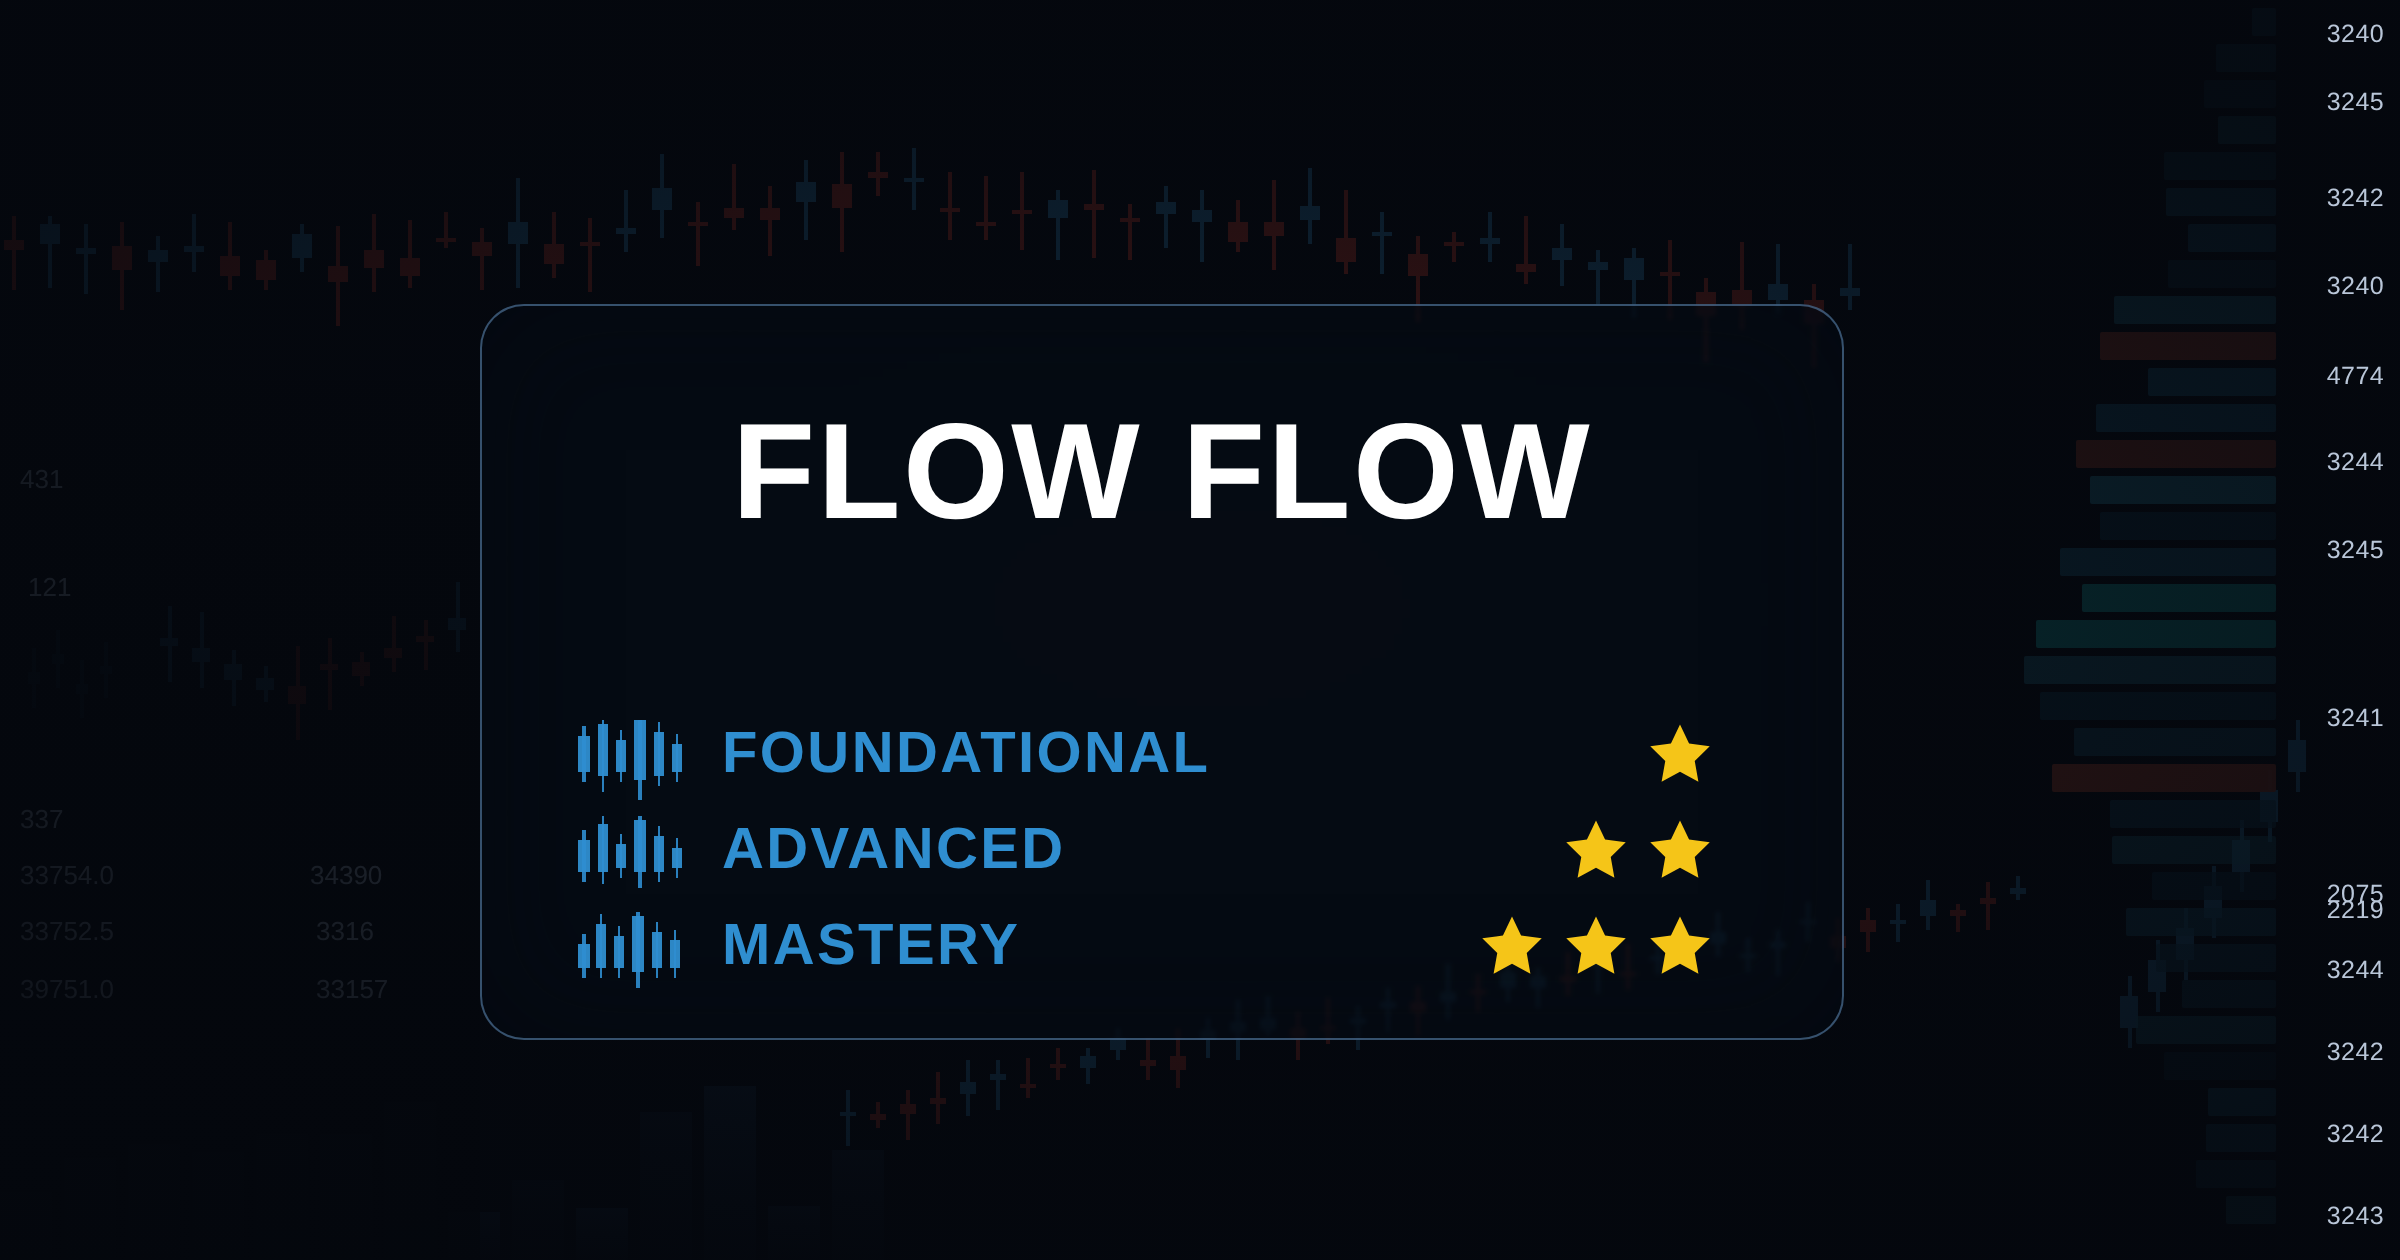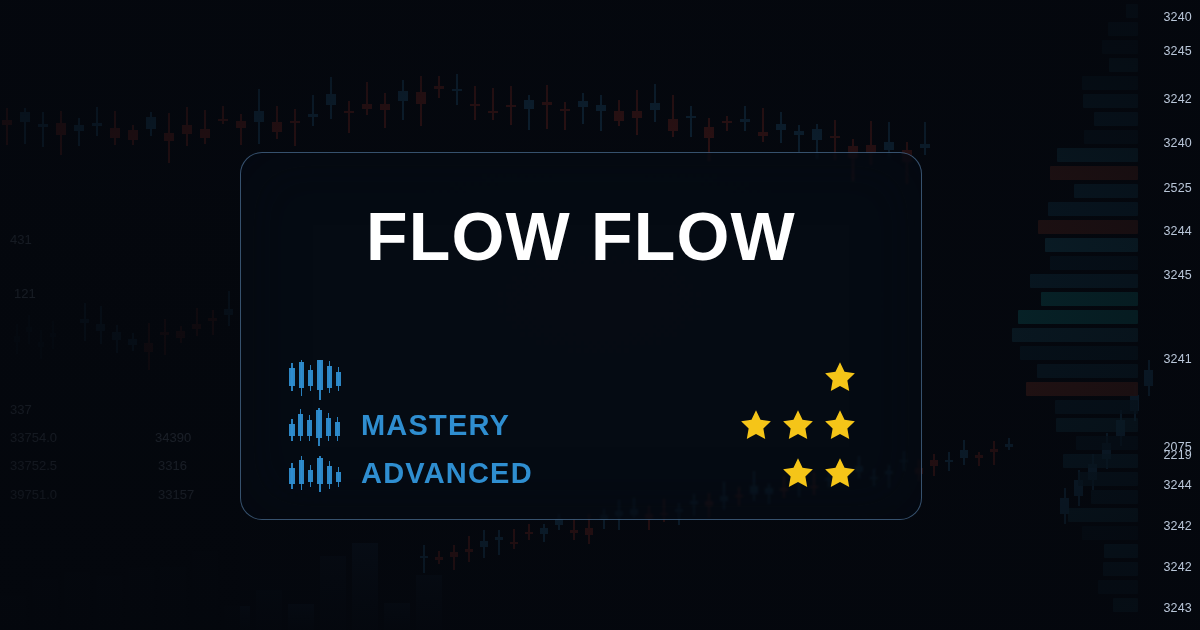--- a/index.html
+++ b/index.html
@@ -708,21 +708,21 @@
       <div class="book-num" style="left: 158px; top: 458px;">3316</div>
       <div class="book-num" style="left: 10px; top: 487px;">39751.0</div>
       <div class="book-num" style="left: 158px; top: 487px;">33157</div>
     </div>
 
   <div class="ladder" id="ladder">
       <div class="ladder-row" style="top: 10px;"><span>3240</span></div>
       <div class="ladder-row" style="top: 44px;"><span>3245</span></div>
       <div class="ladder-row" style="top: 92px;"><span>3242</span></div>
       <div class="ladder-row" style="top: 136px;"><span>3240</span></div>
-      <div class="ladder-row" style="top: 181px;"><span>2525</span></div>
+      <div class="ladder-row" style="top: 181px;"><span>4774</span></div>
       <div class="ladder-row" style="top: 224px;"><span>3244</span></div>
       <div class="ladder-row" style="top: 268px;"><span>3245</span></div>
       <div class="ladder-row" style="top: 352px;"><span>3241</span></div>
       <div class="ladder-row" style="top: 448px;"><span>2219</span></div>
       <div class="ladder-row" style="top: 440px;"><span>2075</span></div>
       <div class="ladder-row" style="top: 478px;"><span>3244</span></div>
       <div class="ladder-row" style="top: 519px;"><span>3242</span></div>
       <div class="ladder-row" style="top: 560px;"><span>3242</span></div>
       <div class="ladder-row" style="top: 601px;"><span>3243</span></div>
     </div>
@@ -742,21 +742,47 @@
             <i class="mini-c" style="left: 13.75px; top: 0px; width: 1.5px; height: 36px; opacity: 0.9;"></i>
             <i class="mini-c" style="left: 21px; top: 10px; width: 5px; height: 16px; opacity: 0.95;"></i>
             <i class="mini-c" style="left: 22.75px; top: 5px; width: 1.5px; height: 26px; opacity: 0.9;"></i>
             <i class="mini-c" style="left: 30px; top: 0px; width: 6px; height: 30px; opacity: 0.95;"></i>
             <i class="mini-c" style="left: 32.25px; top: 0px; width: 1.5px; height: 40px; opacity: 0.9;"></i>
             <i class="mini-c" style="left: 40px; top: 6px; width: 5px; height: 22px; opacity: 0.95;"></i>
             <i class="mini-c" style="left: 41.75px; top: 1px; width: 1.5px; height: 32px; opacity: 0.9;"></i>
             <i class="mini-c" style="left: 49px; top: 12px; width: 5px; height: 14px; opacity: 0.95;"></i>
             <i class="mini-c" style="left: 50.75px; top: 7px; width: 1.5px; height: 24px; opacity: 0.9;"></i>
           </span>
+          <span class="level-label">FOUNDATIONAL</span>
           <span class="stars">
+            <svg class="star" viewBox="0 0 24 24">
+              <path d="M12 1.6l3.2 6.7 7.3 1-5.3 5.2 1.3 7.3L12 18.3l-6.5 3.5 1.3-7.3L1.5 9.3l7.3-1z" fill="#f5c518"></path>
+            </svg>
+          </span>
+        </div>
+        <div class="level-row">
+          <span class="level-icon">
+            <i class="mini-c" style="left: 2px; top: 12px; width: 6px; height: 16px; opacity: 0.95;"></i>
+            <i class="mini-c" style="left: 4.25px; top: 7px; width: 1.5px; height: 26px; opacity: 0.9;"></i>
+            <i class="mini-c" style="left: 12px; top: 4px; width: 5px; height: 24px; opacity: 0.95;"></i>
+            <i class="mini-c" style="left: 13.75px; top: 0px; width: 1.5px; height: 34px; opacity: 0.9;"></i>
+            <i class="mini-c" style="left: 21px; top: 14px; width: 5px; height: 12px; opacity: 0.95;"></i>
+            <i class="mini-c" style="left: 22.75px; top: 9px; width: 1.5px; height: 22px; opacity: 0.9;"></i>
+            <i class="mini-c" style="left: 30px; top: 2px; width: 6px; height: 26px; opacity: 0.95;"></i>
+            <i class="mini-c" style="left: 32.25px; top: 0px; width: 1.5px; height: 36px; opacity: 0.9;"></i>
+            <i class="mini-c" style="left: 40px; top: 10px; width: 5px; height: 18px; opacity: 0.95;"></i>
+            <i class="mini-c" style="left: 41.75px; top: 5px; width: 1.5px; height: 28px; opacity: 0.9;"></i>
+            <i class="mini-c" style="left: 49px; top: 16px; width: 5px; height: 10px; opacity: 0.95;"></i>
+            <i class="mini-c" style="left: 50.75px; top: 11px; width: 1.5px; height: 20px; opacity: 0.9;"></i>
+          </span>
+          <span class="level-label">ADVANCED</span>
+          <span class="stars">
+            <svg class="star" viewBox="0 0 24 24">
+              <path d="M12 1.6l3.2 6.7 7.3 1-5.3 5.2 1.3 7.3L12 18.3l-6.5 3.5 1.3-7.3L1.5 9.3l7.3-1z" fill="#f5c518"></path>
+            </svg>
             <svg class="star" viewBox="0 0 24 24">
               <path d="M12 1.6l3.2 6.7 7.3 1-5.3 5.2 1.3 7.3L12 18.3l-6.5 3.5 1.3-7.3L1.5 9.3l7.3-1z" fill="#f5c518"></path>
             </svg>
           </span>
         </div>
         <div class="level-row">
           <span class="level-icon">
             <i class="mini-c" style="left: 2px; top: 16px; width: 6px; height: 12px; opacity: 0.95;"></i>
             <i class="mini-c" style="left: 4.25px; top: 11px; width: 1.5px; height: 22px; opacity: 0.9;"></i>
             <i class="mini-c" style="left: 11px; top: 6px; width: 5px; height: 22px; opacity: 0.95;"></i>
@@ -776,41 +802,16 @@
               <path d="M12 1.6l3.2 6.7 7.3 1-5.3 5.2 1.3 7.3L12 18.3l-6.5 3.5 1.3-7.3L1.5 9.3l7.3-1z" fill="#f5c518"></path>
             </svg>
             <svg class="star" viewBox="0 0 24 24">
               <path d="M12 1.6l3.2 6.7 7.3 1-5.3 5.2 1.3 7.3L12 18.3l-6.5 3.5 1.3-7.3L1.5 9.3l7.3-1z" fill="#f5c518"></path>
             </svg>
             <svg class="star" viewBox="0 0 24 24">
               <path d="M12 1.6l3.2 6.7 7.3 1-5.3 5.2 1.3 7.3L12 18.3l-6.5 3.5 1.3-7.3L1.5 9.3l7.3-1z" fill="#f5c518"></path>
             </svg>
           </span>
         </div>
-        <div class="level-row">
-          <span class="level-icon">
-            <i class="mini-c" style="left: 2px; top: 12px; width: 6px; height: 16px; opacity: 0.95;"></i>
-            <i class="mini-c" style="left: 4.25px; top: 7px; width: 1.5px; height: 26px; opacity: 0.9;"></i>
-            <i class="mini-c" style="left: 12px; top: 4px; width: 5px; height: 24px; opacity: 0.95;"></i>
-            <i class="mini-c" style="left: 13.75px; top: 0px; width: 1.5px; height: 34px; opacity: 0.9;"></i>
-            <i class="mini-c" style="left: 21px; top: 14px; width: 5px; height: 12px; opacity: 0.95;"></i>
-            <i class="mini-c" style="left: 22.75px; top: 9px; width: 1.5px; height: 22px; opacity: 0.9;"></i>
-            <i class="mini-c" style="left: 30px; top: 2px; width: 6px; height: 26px; opacity: 0.95;"></i>
-            <i class="mini-c" style="left: 32.25px; top: 0px; width: 1.5px; height: 36px; opacity: 0.9;"></i>
-            <i class="mini-c" style="left: 40px; top: 10px; width: 5px; height: 18px; opacity: 0.95;"></i>
-            <i class="mini-c" style="left: 41.75px; top: 5px; width: 1.5px; height: 28px; opacity: 0.9;"></i>
-            <i class="mini-c" style="left: 49px; top: 16px; width: 5px; height: 10px; opacity: 0.95;"></i>
-            <i class="mini-c" style="left: 50.75px; top: 11px; width: 1.5px; height: 20px; opacity: 0.9;"></i>
-          </span>
-          <span class="level-label">ADVANCED</span>
-          <span class="stars">
-            <svg class="star" viewBox="0 0 24 24">
-              <path d="M12 1.6l3.2 6.7 7.3 1-5.3 5.2 1.3 7.3L12 18.3l-6.5 3.5 1.3-7.3L1.5 9.3l7.3-1z" fill="#f5c518"></path>
-            </svg>
-            <svg class="star" viewBox="0 0 24 24">
-              <path d="M12 1.6l3.2 6.7 7.3 1-5.3 5.2 1.3 7.3L12 18.3l-6.5 3.5 1.3-7.3L1.5 9.3l7.3-1z" fill="#f5c518"></path>
-            </svg>
-          </span>
-        </div>
       </div>
   </div>
 
 </div>
 
 </body></html>

